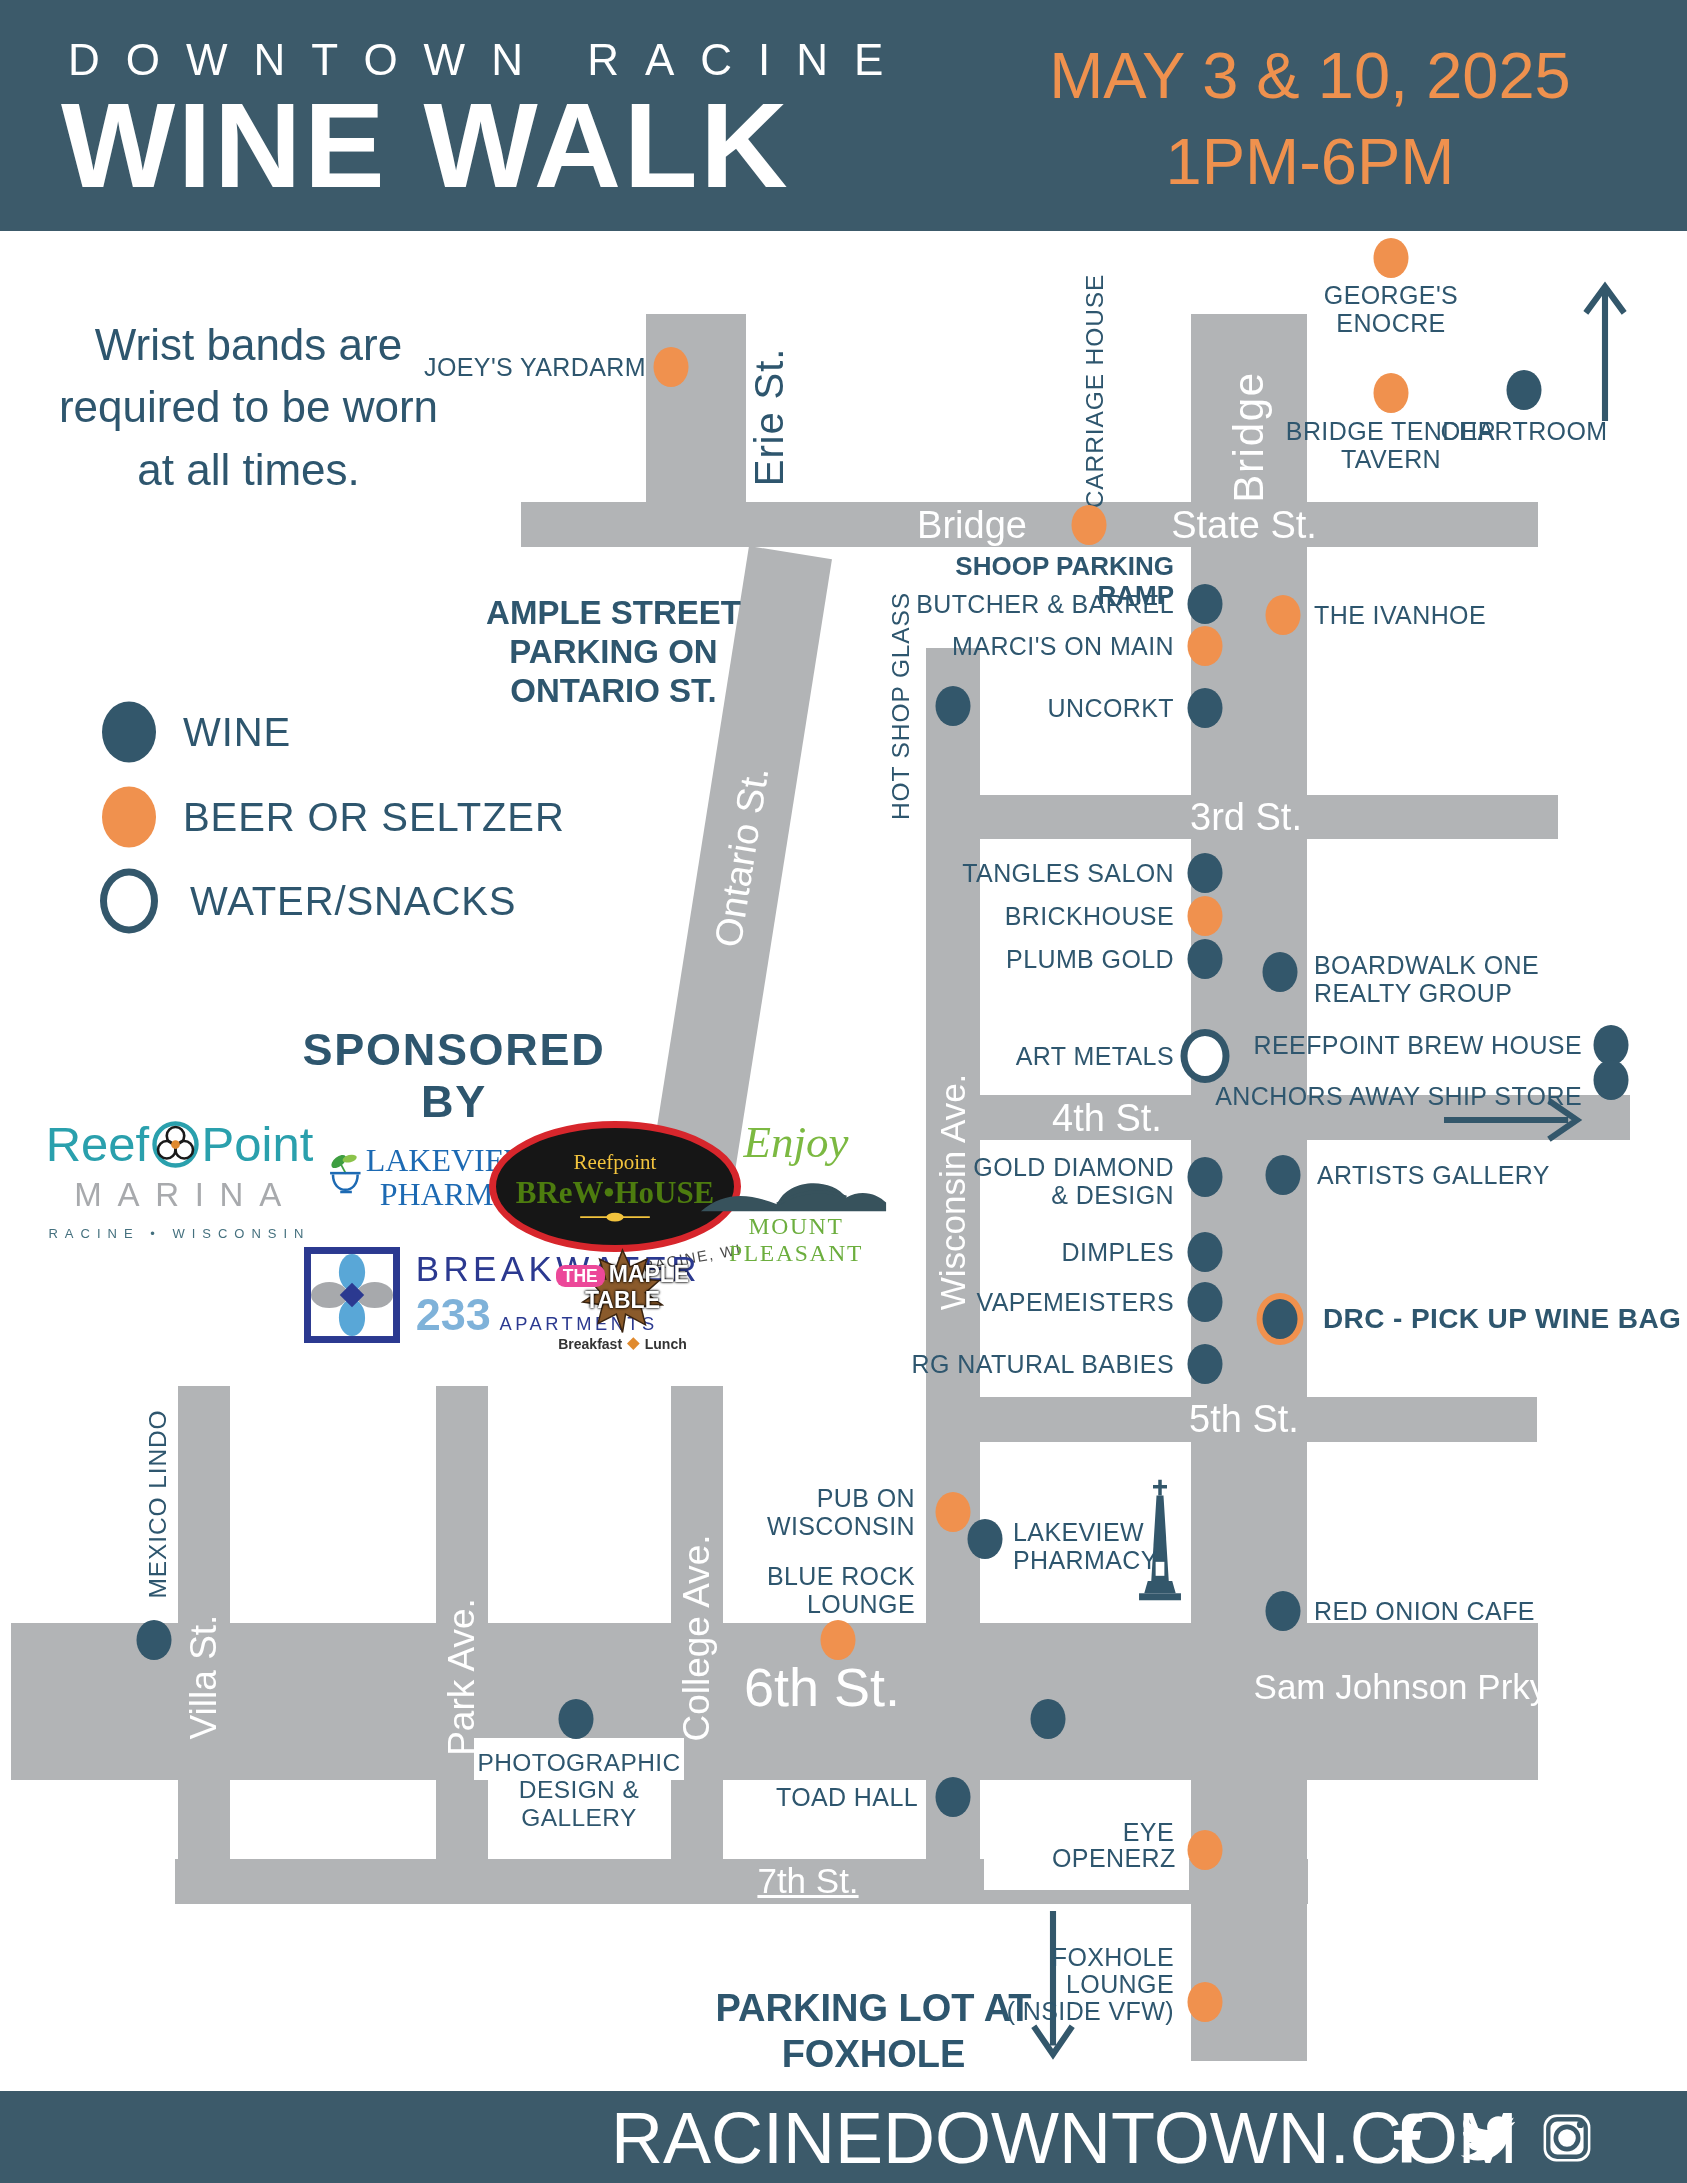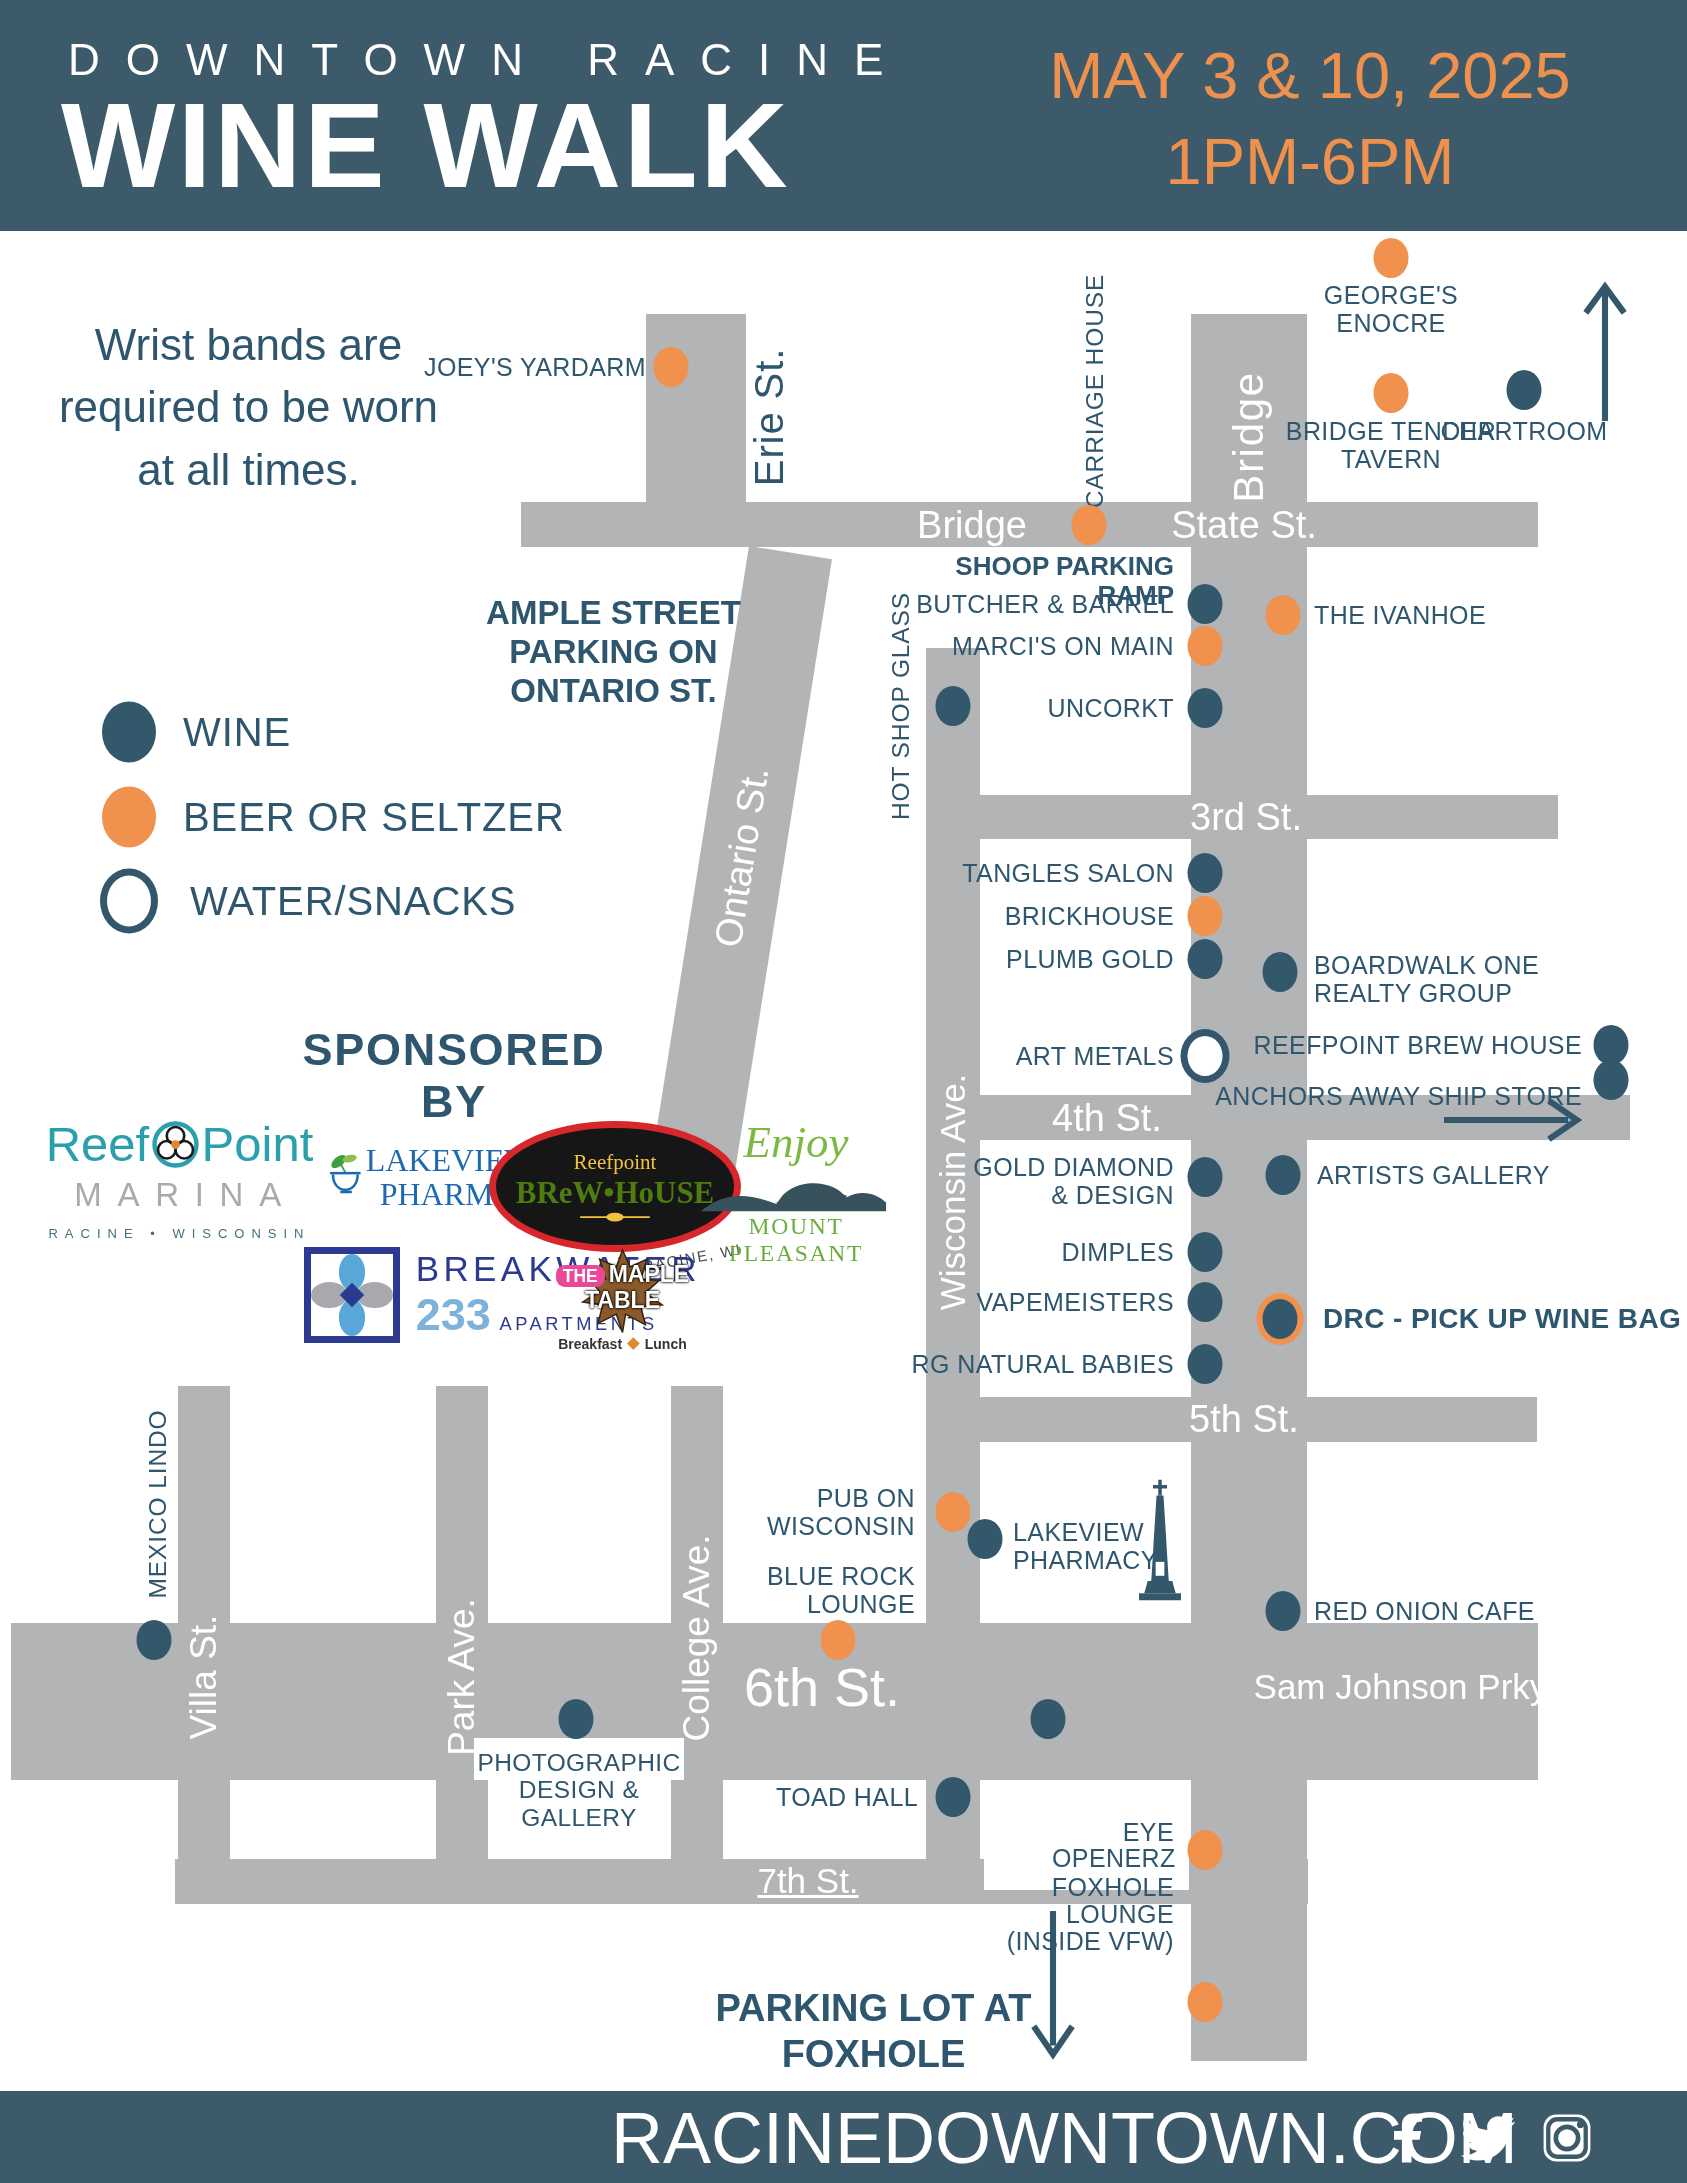--- a/index.html
+++ b/index.html
@@ -199,21 +199,21 @@
 
   <div class="dot wine" style="left:953px;top:1797px;"></div>
   <div class="lbl r nw" style="right:769px;top:1797px;">TOAD HALL</div>
 
   <div class="dot wine" style="left:1048px;top:1719px;"></div>
 
   <div class="dot beer" style="left:1205px;top:1850px;"></div>
   <div class="lbl r" style="right:513px;top:1845px;width:122px;line-height:1.05;">EYE OPENERZ</div>
 
   <div class="dot beer" style="left:1205px;top:2002px;"></div>
-  <div class="lbl r" style="right:513px;top:1914px;line-height:1.08;">
+  <div class="lbl r" style="right:513px;top:1984px;line-height:1.08;">
     <div>FOXHOLE</div>
     <div>LOUNGE</div>
     <div>(INSIDE VFW)</div>
   </div>
 
   <div class="abs" style="left:52px;top:314px;width:393px;text-align:center;font-size:44px;line-height:1.42;color:#2e566e;">Wrist bands are required to be worn at all times.</div>
   <div class="note" style="left:476px;top:594px;width:275px;text-align:center;font-size:33px;line-height:1.18;">AMPLE STREET PARKING ON ONTARIO ST.</div>
   <div class="note" style="right:513px;top:552px;width:262px;text-align:right;font-size:26px;line-height:1.1;">SHOOP PARKING RAMP</div>
   <div class="note" style="left:699px;top:1986px;width:349px;text-align:center;font-size:38px;line-height:1.2;">PARKING LOT AT FOXHOLE</div>
 

